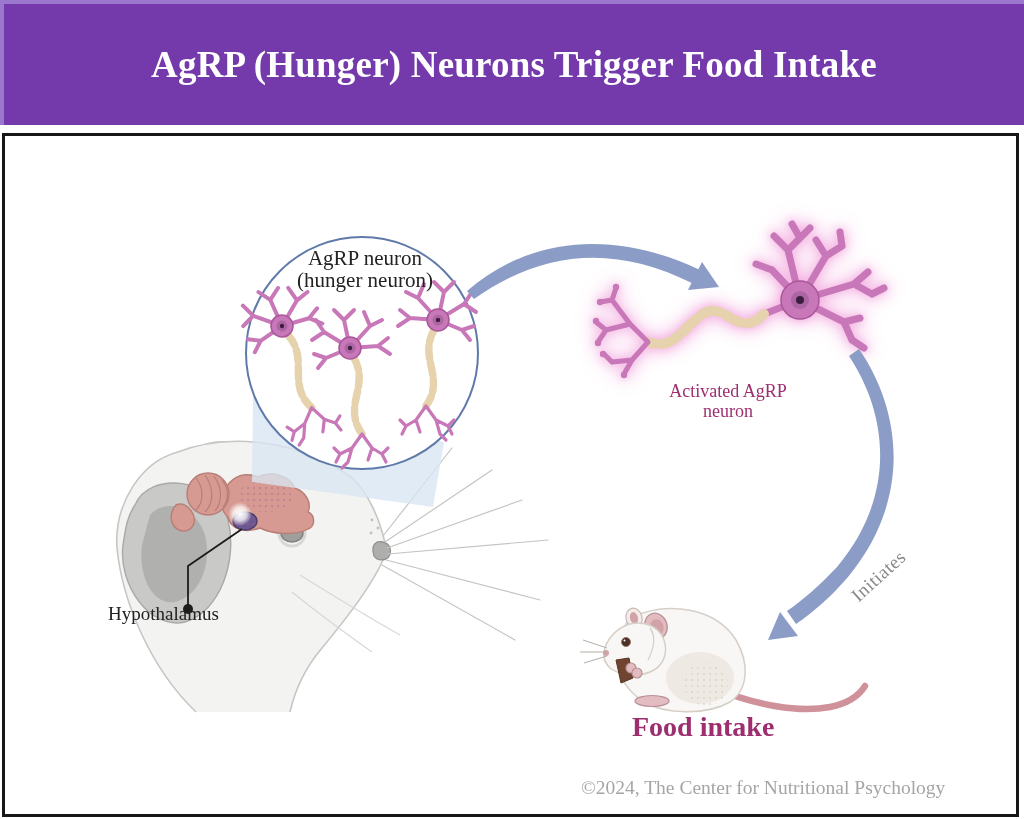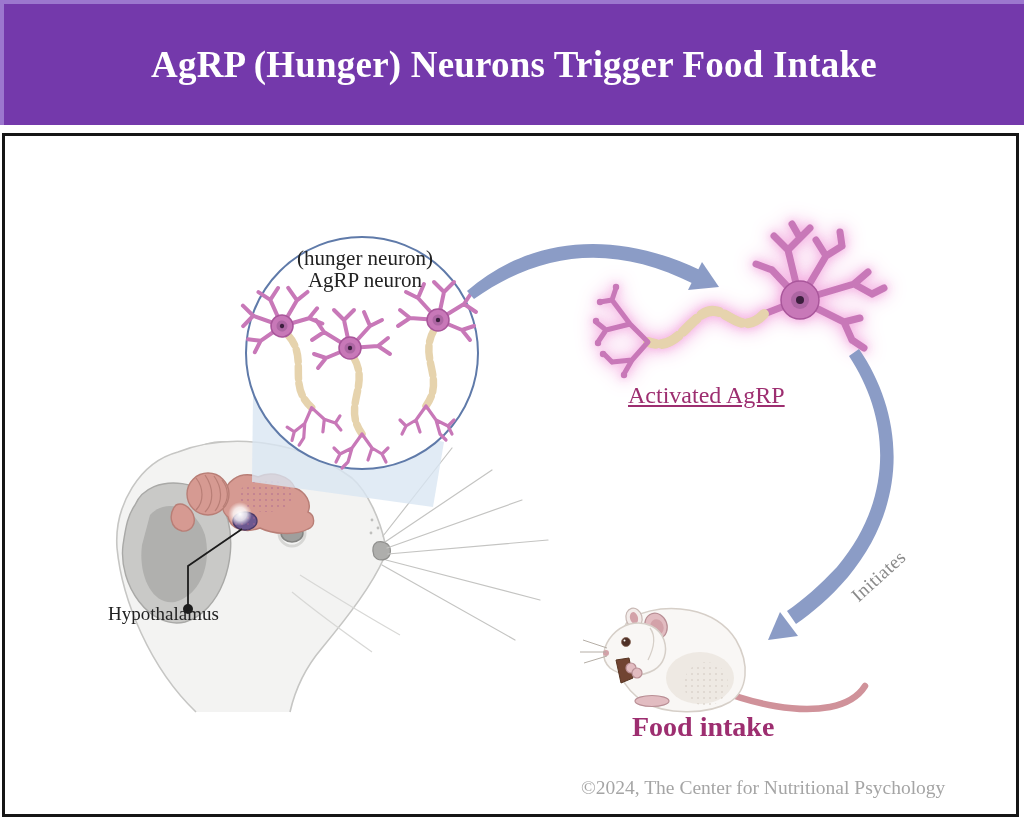--- a/index.html
+++ b/index.html
@@ -27,22 +27,22 @@
   }
   svg.art{position:absolute;left:0;top:0;width:1024px;height:819px;}
 
   
   .lbl{position:absolute;white-space:nowrap;}
   .inset-title{
     left:255px;top:247px;width:220px;text-align:center;white-space:normal;
     font-size:21px;line-height:1.05;color:var(--text_dark);
   }
   .activated-label{
-    left:628px;top:382px;width:200px;white-space:normal;
-    font-size:24px;line-height:1.1;color:var(--label_magenta);text-decoration:underline;
+    left:628px;top:382px;width:200px;text-align:center;white-space:normal;
+    font-size:18px;line-height:1.1;color:var(--label_magenta);
   }
   .hypothalamus-label{left:108px;top:603px;font-size:19px;color:var(--text_dark);}
   .initiates-label{
     left:847px;top:590px;font-size:19px;color:var(--text_gray);
     transform:rotate(-42deg);transform-origin:0 0;letter-spacing:.5px;
   }
   .food-label{left:632px;top:711px;font-size:28px;font-weight:700;color:var(--label_magenta);}
   .copyright{left:581px;top:777px;font-size:19.5px;color:var(--copyright_gray);text-align:center;}
 
   
@@ -229,26 +229,27 @@
     <circle class="pink-in" cx="606" cy="653" r="3"></circle>
     <path class="wm-whisker" d="M607 648 L583 640 M606 652 L580 652 M607 656 L584 663"></path>
     <path class="wm-line" d="M648 660 C654 648 656 636 650 628"></path>
     <polygon class="food" points="616,660 629,658 633,678 621,683"></polygon>
     <circle class="pink-part" cx="631" cy="668" r="5"></circle>
     <circle class="pink-part" cx="637" cy="673" r="5"></circle>
   </g>
 </svg>
 
 <div class="lbl inset-title">
+  <div>AgRP neuron</div>
   <div>(hunger neuron)</div>
-  <div>AgRP neuron</div>
 </div>
 
 <div class="lbl activated-label">
   <div>Activated AgRP</div>
+  <div>neuron</div>
 </div>
 
 <div class="lbl hypothalamus-label">Hypothalamus</div>
 
 <div class="lbl initiates-label">Initiates</div>
 
 <div class="lbl food-label">Food intake</div>
 
 <div class="lbl copyright">©2024, The Center for Nutritional Psychology</div>
 

